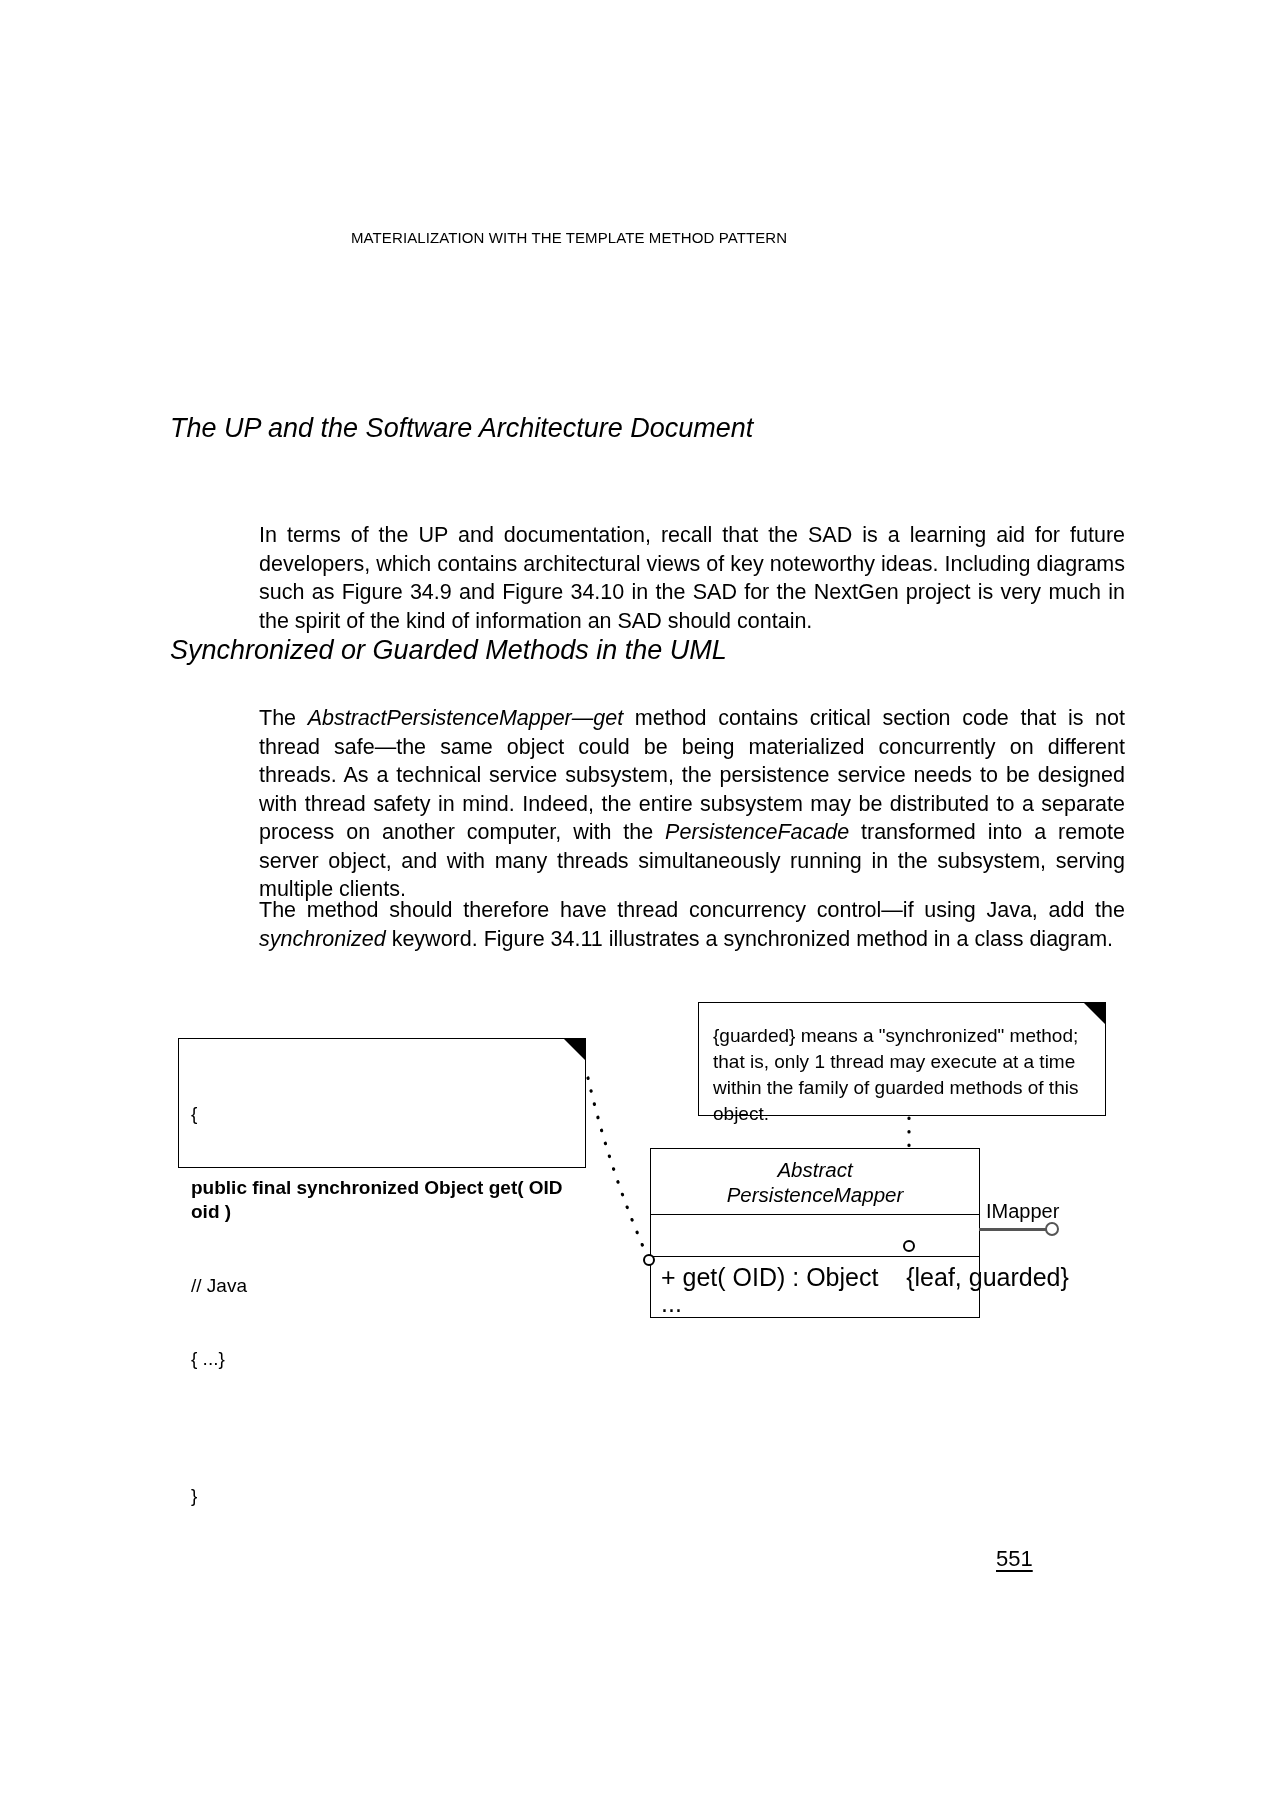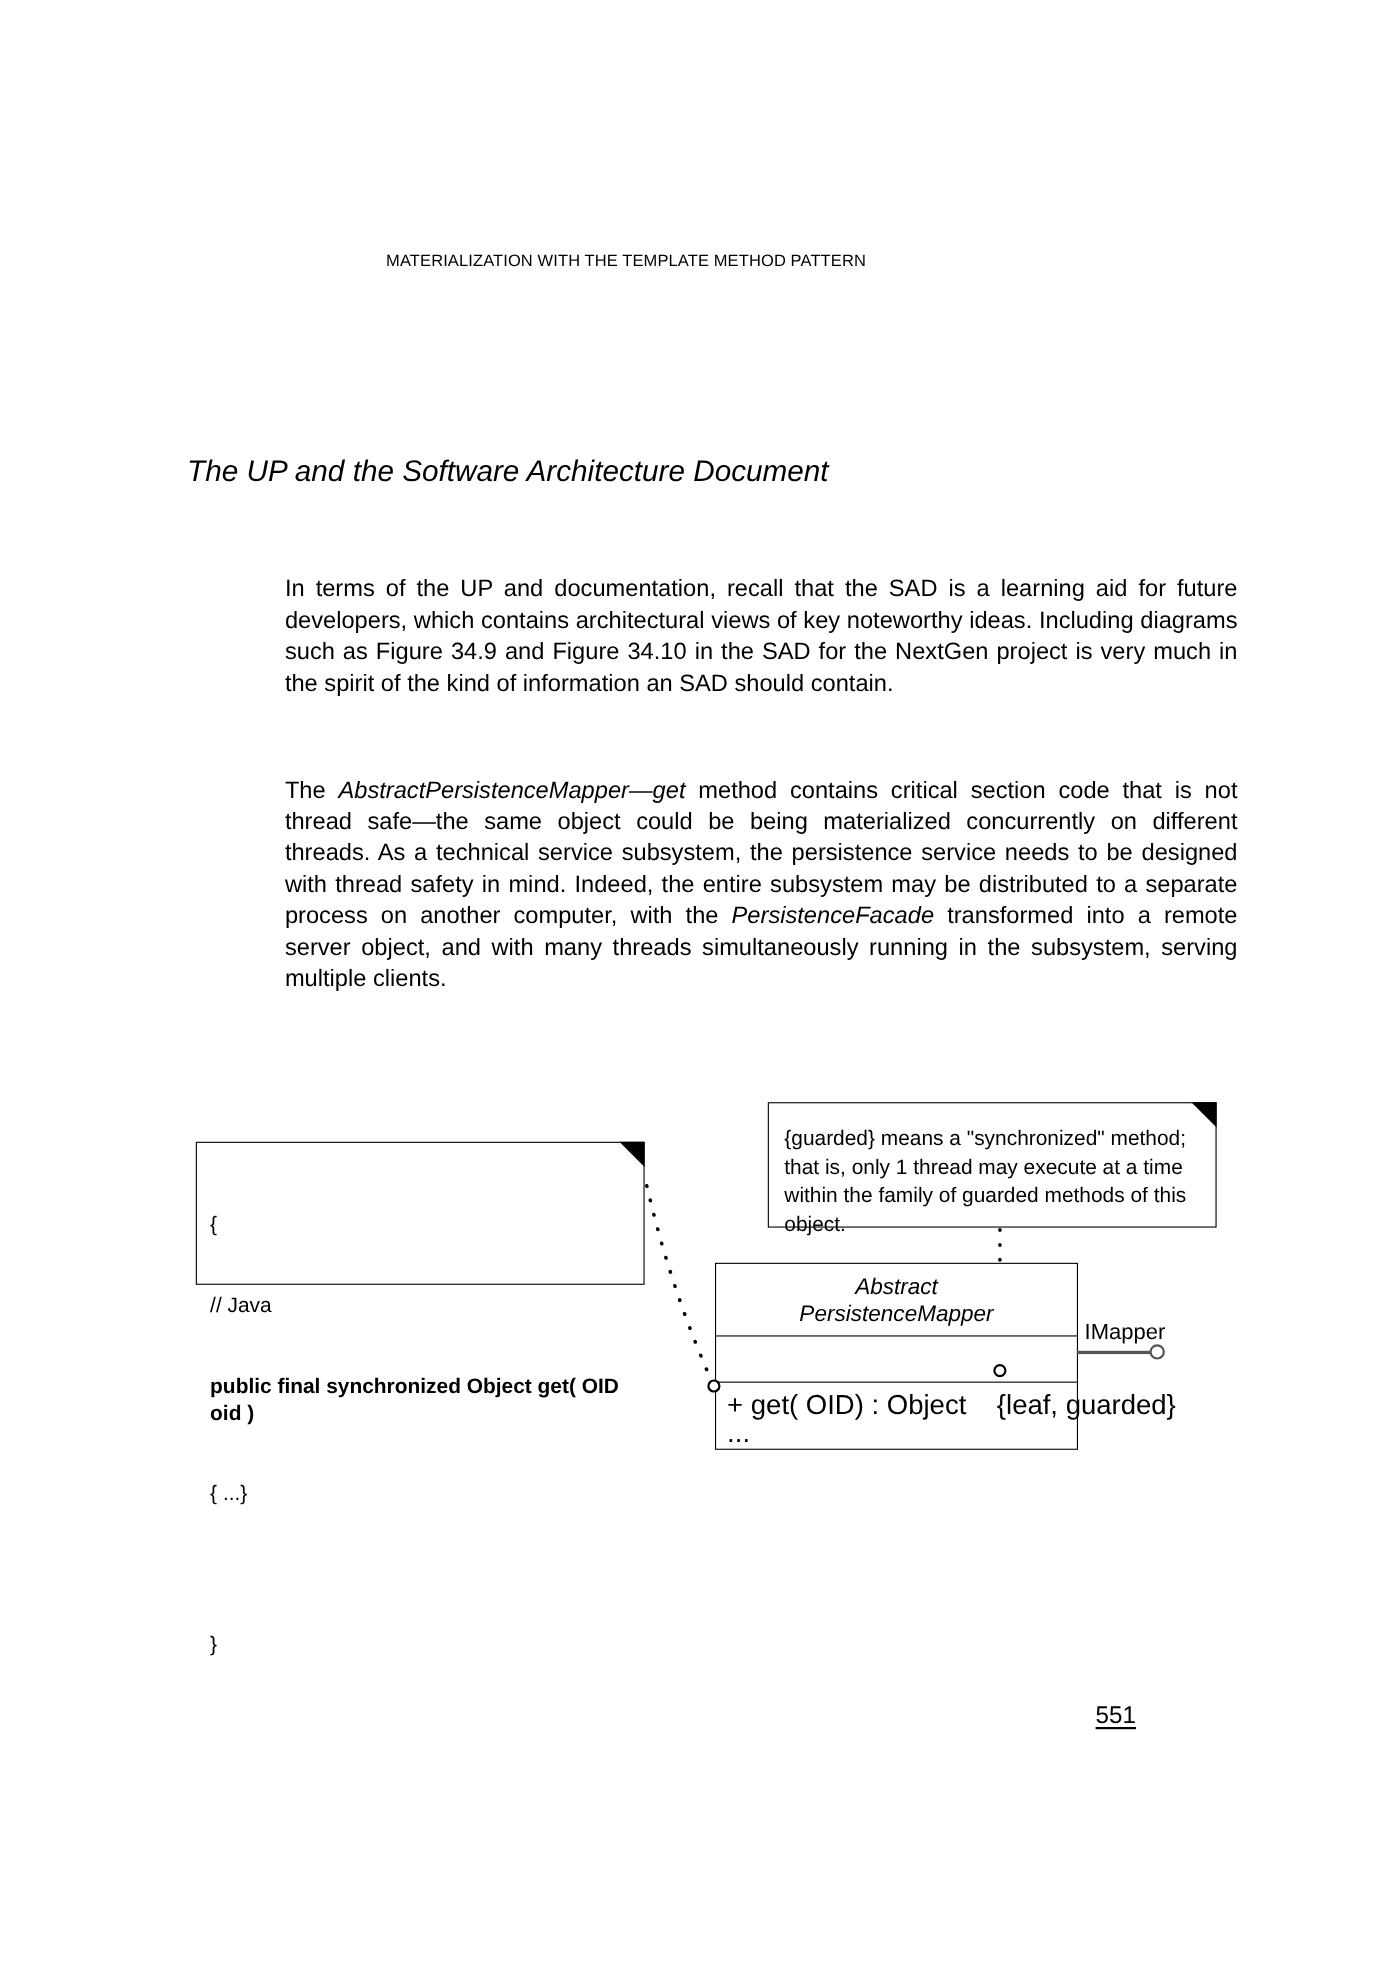--- a/index.html
+++ b/index.html
@@ -228,41 +228,45 @@
 
   <div class="running-head">MATERIALIZATION WITH THE TEMPLATE METHOD PATTERN</div>
 
 
   <div class="section-heading" style="top:412px;">The UP and the Software Architecture Document</div>
 
   <div class="body-block" style="top:478px;margin-top:43px;">
     <p>In terms of the UP and documentation, recall that the SAD is a learning aid for future developers, which contains architectural views of key noteworthy ideas. Including diagrams such as Figure 34.9 and Figure 34.10 in the SAD for the NextGen project is very much in the spirit of the kind of information an SAD should contain.</p>
   </div>
 
+  <div class="section-heading" style="top:634px;">Synchronized or Guarded Methods in the UML</div>
 
   <div class="body-block" style="top:704px;">
     <p><span>The </span><i>AbstractPersistenceMapper—get</i><span> method contains critical section code that is not thread safe—the same object could be being materialized concurrently on different threads. As a technical service subsystem, the persistence service needs to be designed with thread safety in mind. Indeed, the entire subsystem may be distributed to a separate process on another computer, with the </span><i>PersistenceFacade</i><span> transformed into a remote server object, and with many threads simultaneously running in the subsystem, serving multiple clients.</span></p>
   </div>
 
+  <div class="body-block" style="top:896px;">
+    <p><span>The method should therefore have thread concurrency control—if using Java, add the </span><i>synchronized</i><span> keyword. Figure 34.11 illustrates a synchronized method in a class diagram.</span></p>
+  </div>
 
   <div class="figure">
 
     <svg class="connector" viewBox="0 0 1273 1800">
 
       <path d="M 588 1078 C 600 1130 618 1190 648 1258" fill="none" stroke="#000000" stroke-width="3.2" stroke-linecap="round" stroke-dasharray="0.5 13"></path>
 
       <path d="M 909 1118 L 909 1244" fill="none" stroke="#000000" stroke-width="3.2" stroke-linecap="round" stroke-dasharray="0.5 13"></path>
     </svg>
 
     <div class="note" id="note-java">
       <span class="fold"></span>
       <div class="note-body">
         <span class="ln">{</span>
+        <span class="ln code-bold">public final synchronized Object get( OID oid )</span>
         <span class="ln">// Java</span>
-        <span class="ln code-bold">public final synchronized Object get( OID oid )</span>
         <span class="ln">{ ...}</span>
         <span class="ln spacer"></span>
         <span class="ln">}</span>
       </div>
     </div>
 
     <div class="note" id="note-guarded">
       <span class="fold"></span>
       <div class="note-body">{guarded} means a "synchronized" method; that is, only 1 thread may execute at a time within the family of guarded methods of this object.</div>
     </div>

